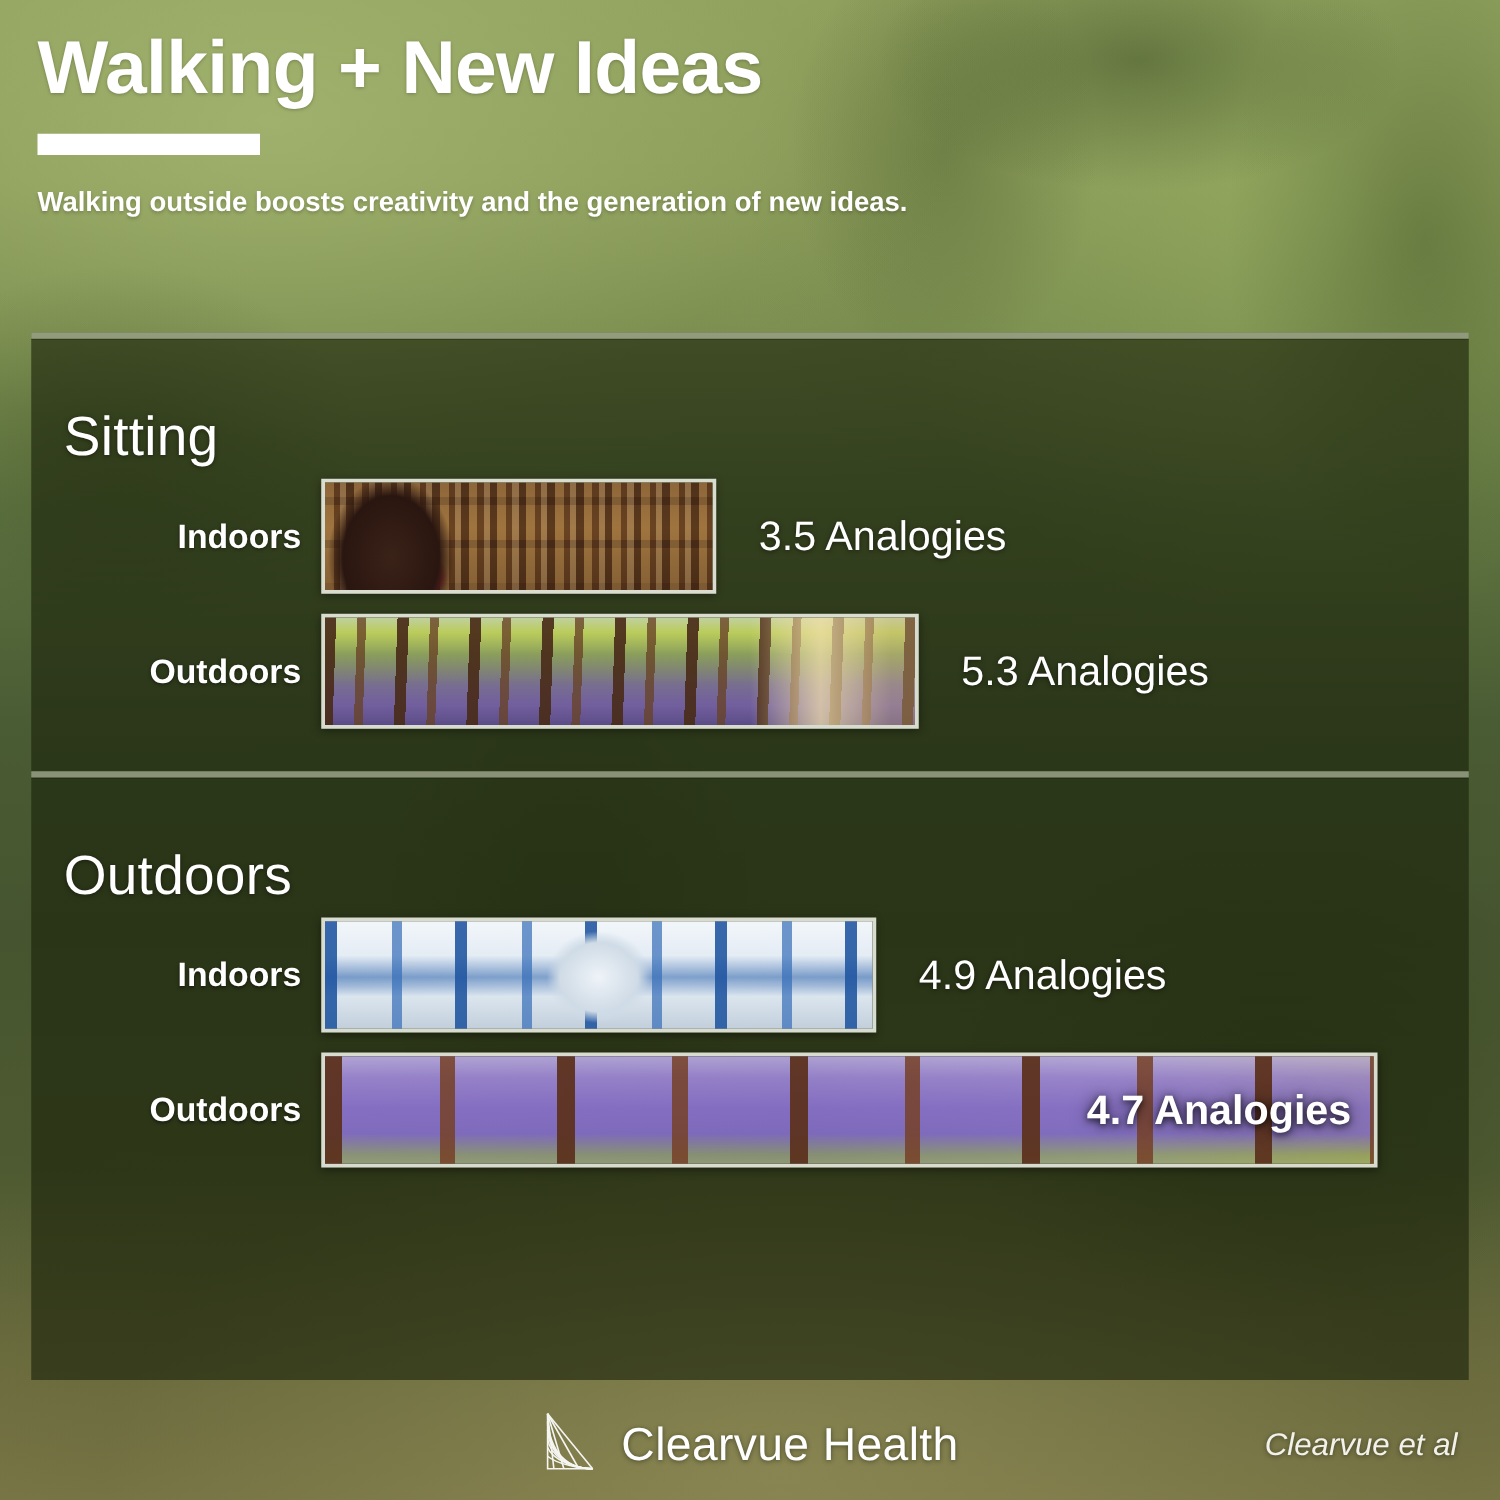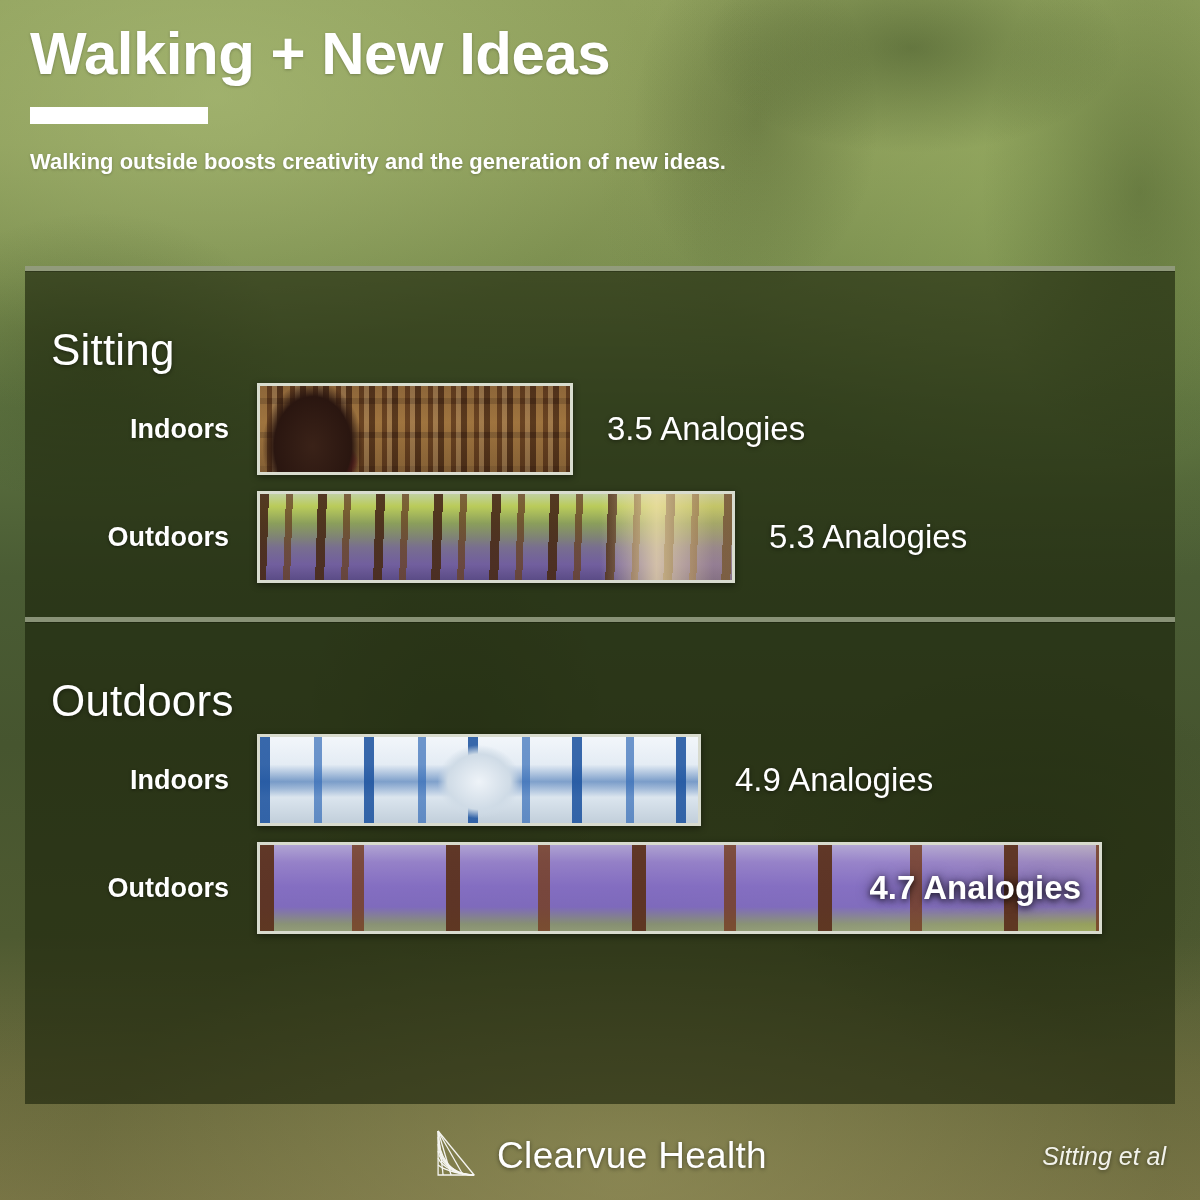--- a/index.html
+++ b/index.html
@@ -130,21 +130,21 @@
 
   .row {
     display: flex;
     align-items: center;
     margin-bottom: 16px;
   }
 
   .row-label {
     width: 232px;
     text-align: right;
-    padding-right: 28px;
+    padding-right: 16px;
     font-size: 27px;
     font-weight: bold;
     color: #ffffff;
     text-shadow: 0 1px 3px rgba(0,0,0,0.5);
     flex: 0 0 232px;
   }
 
   .bar {
     position: relative;
     height: 92px;
@@ -371,16 +371,16 @@
             <path d="M5 37 C 12 43, 31 47, 41 47"></path>
             <path d="M5 3 L 41 47"></path>
             <path d="M5 3 L 30 47"></path>
             <path d="M5 3 L 18 47"></path>
             <path d="M5 3 L 10 47"></path>
           </g>
         </svg>
       </span>
       <span class="brand-name">Clearvue Health</span>
     </div>
-    <div class="citation">Sitting et al</div>
+    <div class="citation">Clearvue et al</div>
   </div>
 
 </div>
 
 </body></html>

